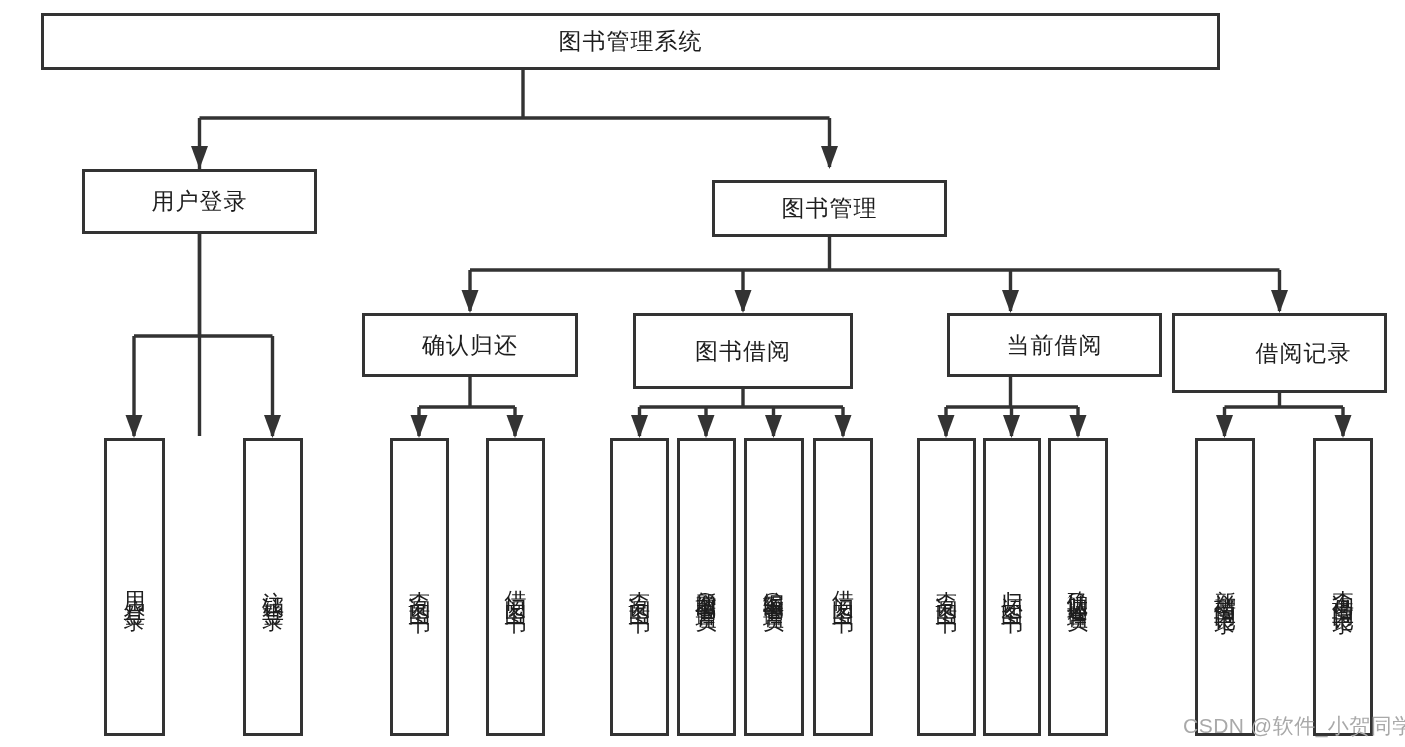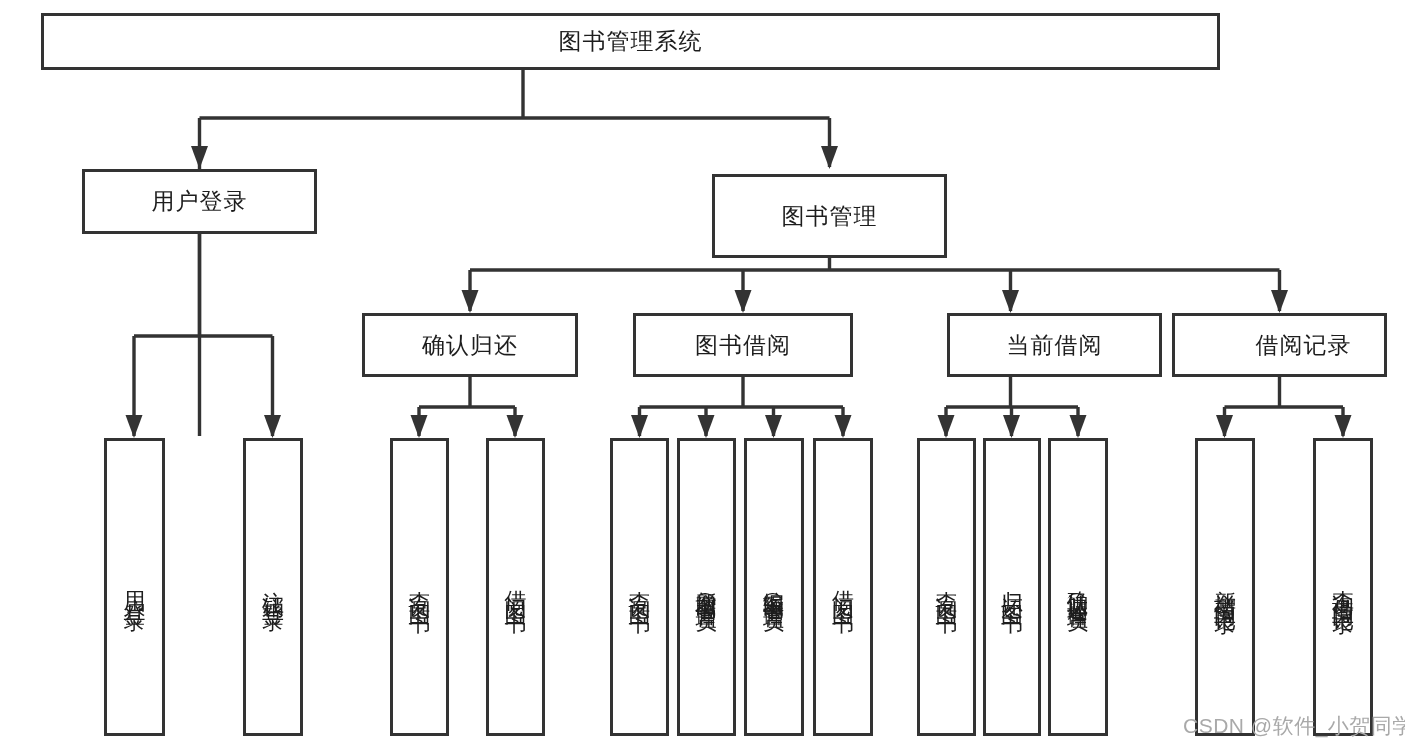--- a/index.html
+++ b/index.html
@@ -103,34 +103,34 @@
     </g>
   </svg>
 
   <div class="node hbox" style="left:21px; top:13px; width:1179px; height:57px;margin-left:20px;">
     <span class="lbl">图书管理系统</span>
   </div>
 
   <div class="node hbox" style="left:82px; top:169px; width:235px; height:65px;">
     <span class="lbl">用户登录</span>
   </div>
-  <div class="node hbox" style="left:712px; top:174px; width:235px; height:84px;">
+  <div class="node hbox" style="left:712px; top:180px; width:235px; height:57px;">
     <span class="lbl">图书管理</span>
   </div>
 
   <div class="node hbox" style="left:362px; top:313px; width:216px; height:64px;">
     <span class="lbl">确认归还</span>
   </div>
-  <div class="node hbox" style="left:633px; top:313px; width:220px; height:64px;">
+  <div class="node hbox" style="left:633px; top:313px; width:220px; height:76px;">
     <span class="lbl">图书借阅</span>
   </div>
   <div class="node hbox" style="left:903px; top:313px; width:215px; height:64px;margin-left:44px;">
     <span class="lbl">当前借阅</span>
   </div>
-  <div class="node hbox" style="left:1172px; top:313px; width:215px; height:64px;padding-left:48px;">
+  <div class="node hbox" style="left:1172px; top:313px; width:215px; height:80px;padding-left:48px;">
     <span class="lbl">借阅记录</span>
   </div>
 
   <div class="node vbox" style="left:104px; top:438px; width:61px; height:298px;">
     <span class="lbl">用户登录</span>
   </div>
   <div class="node vbox" style="left:243px; top:438px; width:60px; height:298px;">
     <span class="lbl">注销登录</span>
   </div>
 

